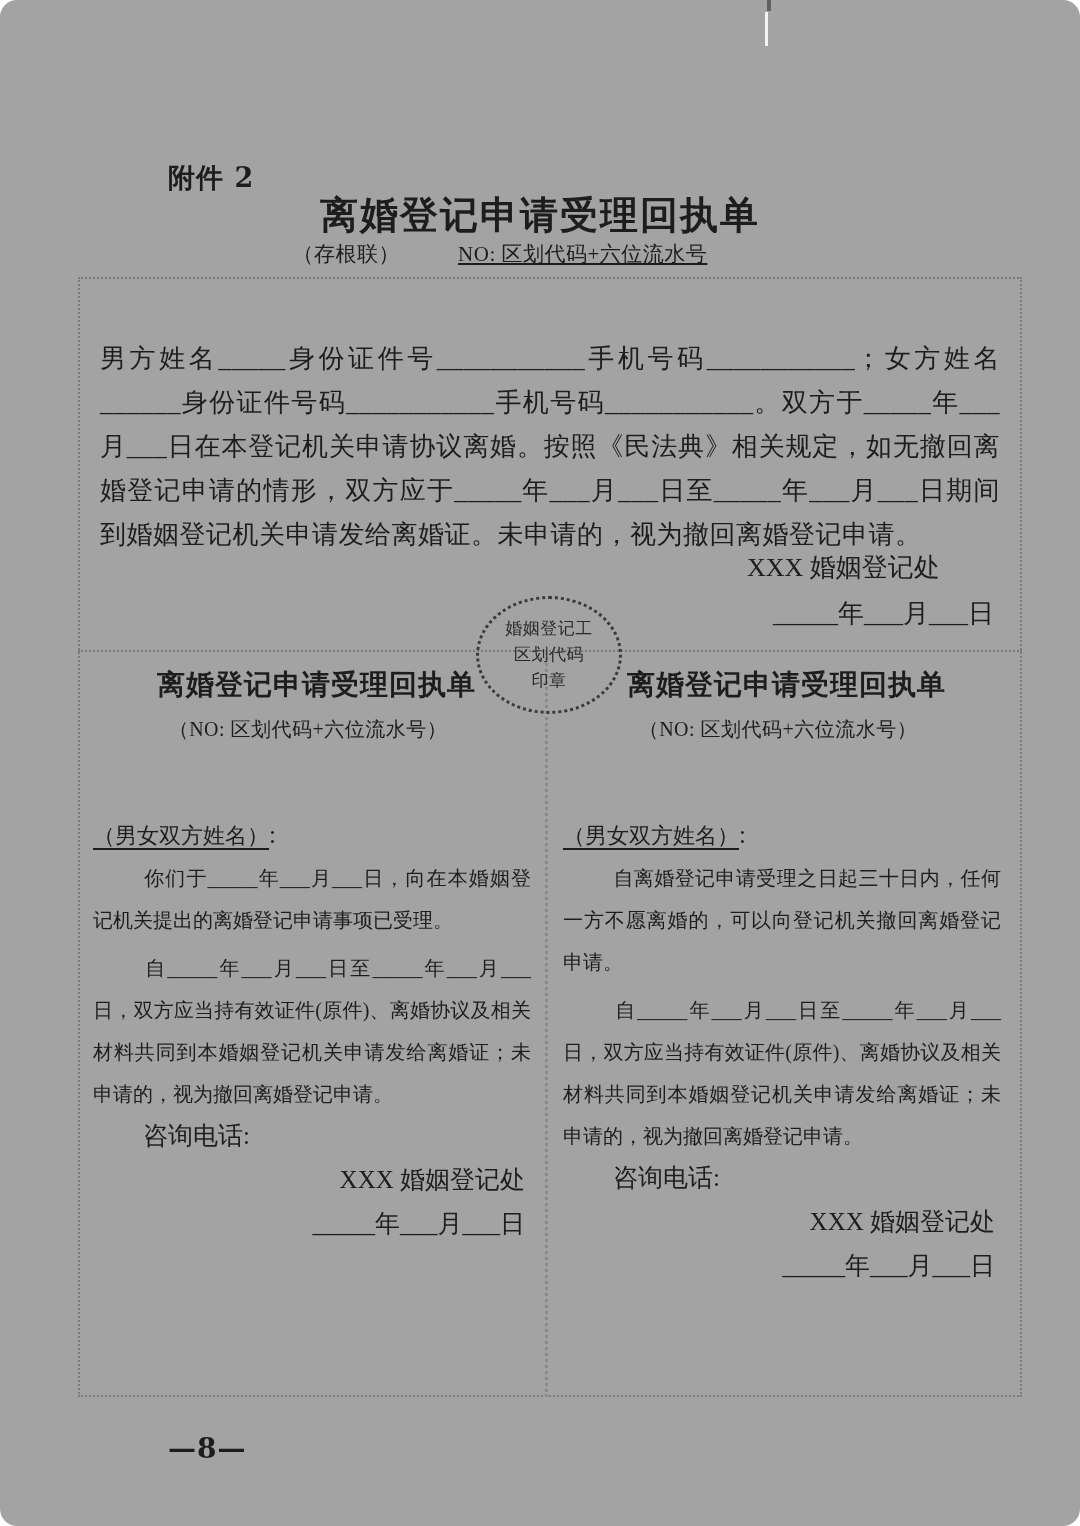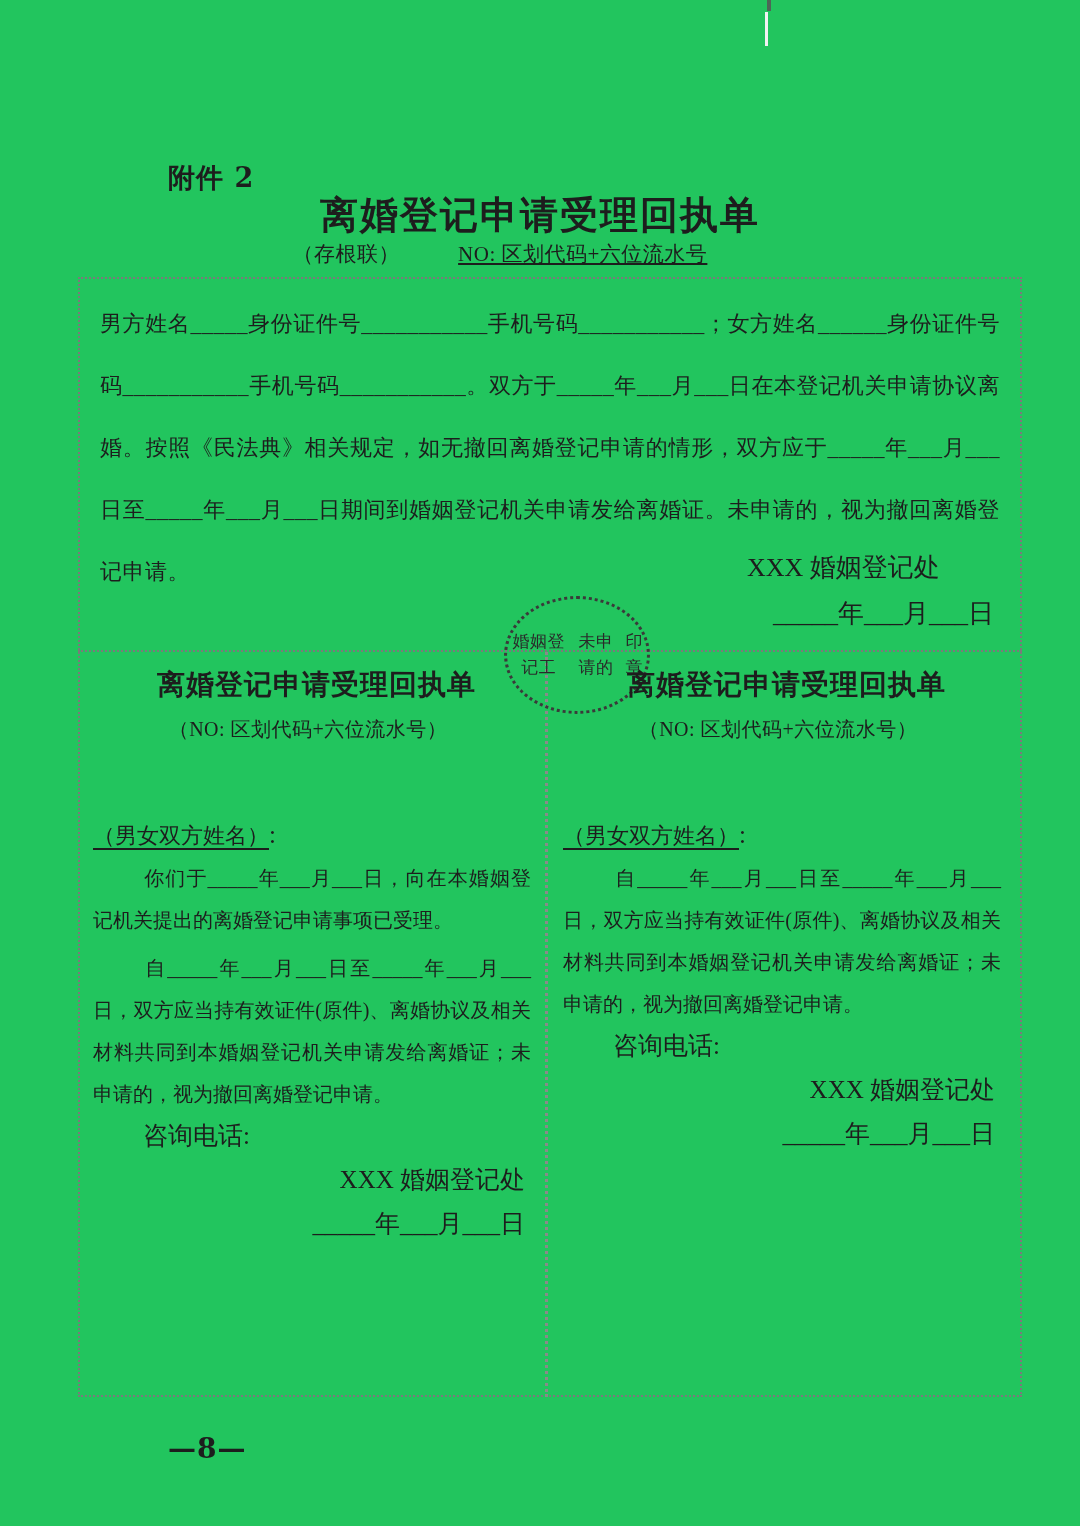--- a/index.html
+++ b/index.html
@@ -12,21 +12,22 @@
     height: 1526px;
     position: relative;
     overflow: hidden;
     font-family: "Liberation Serif", "DejaVu Serif", serif;
     color: #1d1d1d;
   }
 
   .page {
     position: absolute;
     inset: 0;
-    background: #22c55e;
+    background: #a3a3a3;
+    border-radius: 17px;
   }
 
   
   .scan-artifact {
     position: absolute;
     left: 767px;
     top: 0px;
     width: 4px;
     height: 11px;
     background: #555;
@@ -94,24 +95,25 @@
   .stub-section {
     position: absolute;
     left: 78px;
     top: 277px;
     width: 944px;
     height: 373px;
     box-sizing: border-box;
     padding: 16px 22px 0 22px;
   }
   .stub-body {
-    font-size: 22px;
-    line-height: 62px;
+    font-size: 26px;
+    line-height: 44px;
     letter-spacing: .5px;
     text-align: justify;
+    margin-top: 44px;
   }
 
   .stub-sign {
     position: absolute;
     right: 28px;
     top: 268px;
     text-align: left;
     font-size: 26px;
     line-height: 46px;
   }
@@ -129,28 +131,28 @@
     position: absolute;
     left: 545px;
     top: 652px;
     height: 745px;
     border-left: 3px dotted #8a8a8a;
   }
 
   
   .seal {
     position: absolute;
-    left: 504px;
+    left: 476px;
     top: 596px;
     width: 140px;
     height: 112px;
     border: 3px dotted #3a3a3a;
     border-radius: 50%;
     display: flex;
-    flex-direction: row;
+    flex-direction: column;
     align-items: center;
     justify-content: center;
     font-size: 17px;
     line-height: 26px;
     color: #2a2a2a;
     text-align: center;
     letter-spacing: .5px;
     background: transparent;
   }
 
@@ -255,21 +257,21 @@
       <div>XXX 婚姻登记处</div>
       <div class="line2">_____年___月___日</div>
     </div>
   </div>
 
   <div class="h-divider"></div>
   <div class="v-divider"></div>
 
   <div class="seal">
     <span>婚姻登记工</span>
-    <span>未申请的</span>
+    <span>区划代码</span>
     <span>印章</span>
   </div>
 
   <div class="panel panel-left">
     <div class="panel-title">离婚登记申请受理回执单</div>
     <div class="panel-no">（NO: 区划代码+六位流水号）</div>
     <div class="panel-addressee-wrap">
       <span class="panel-addressee">（男女双方姓名）</span><span class="colon">:</span>
     </div>
     <div class="panel-para"><span class="indent"></span><span>你们于_____年___月___日，向在本婚姻登记机关提出的离婚登记申请事项已受理。</span></div>
@@ -278,20 +280,21 @@
     <div class="panel-sign">XXX 婚姻登记处</div>
     <div class="panel-sign line2">_____年___月___日</div>
   </div>
 
   <div class="panel panel-right">
     <div class="panel-title">离婚登记申请受理回执单</div>
     <div class="panel-no">（NO: 区划代码+六位流水号）</div>
     <div class="panel-addressee-wrap">
       <span class="panel-addressee">（男女双方姓名）</span><span class="colon">:</span>
     </div>
+    <div class="panel-para"><span class="indent"></span><span>自离婚登记申请受理之日起三十日内，任何一方不愿离婚的，可以向登记机关撤回离婚登记申请。</span></div>
     <div class="panel-para"><span class="indent"></span><span>自_____年___月___日至_____年___月___日，双方应当持有效证件(原件)、离婚协议及相关材料共同到本婚姻登记机关申请发给离婚证；未申请的，视为撤回离婚登记申请。</span></div>
     <div class="panel-phone"><span class="indent"></span><span>咨询电话:</span></div>
     <div class="panel-sign">XXX 婚姻登记处</div>
     <div class="panel-sign line2">_____年___月___日</div>
   </div>
 
   <div class="page-number">—8—</div>
 
 </div>
 

